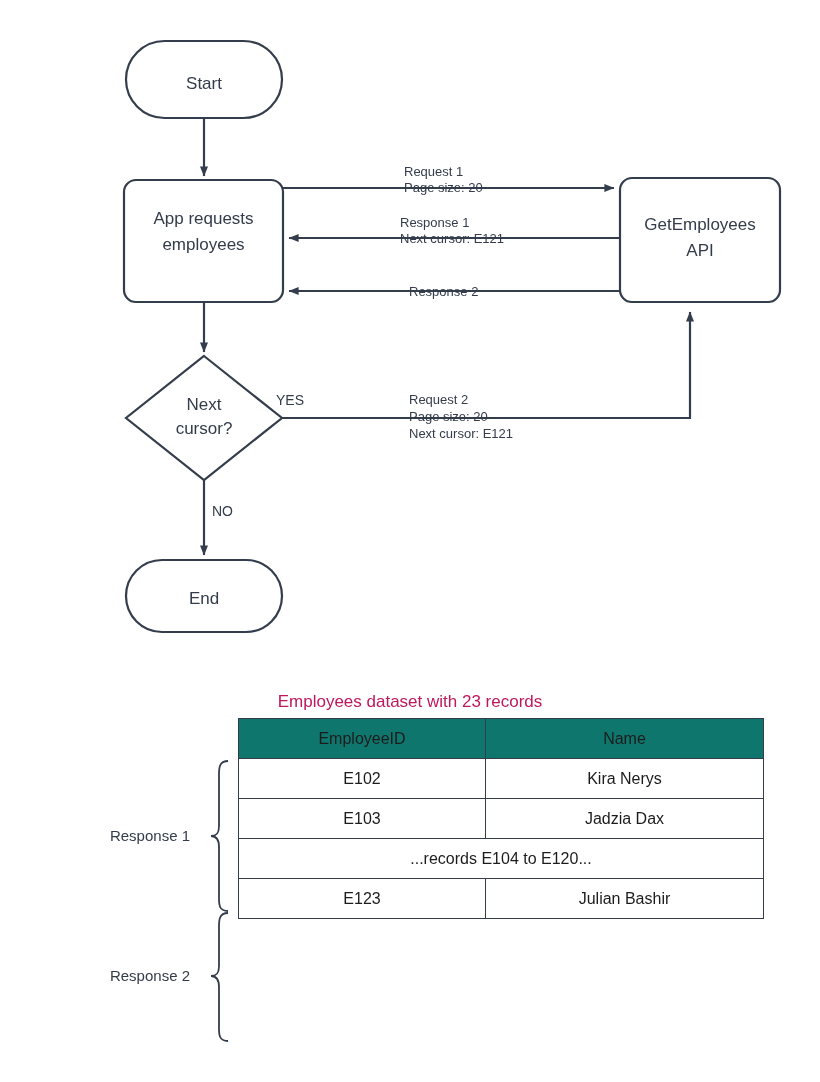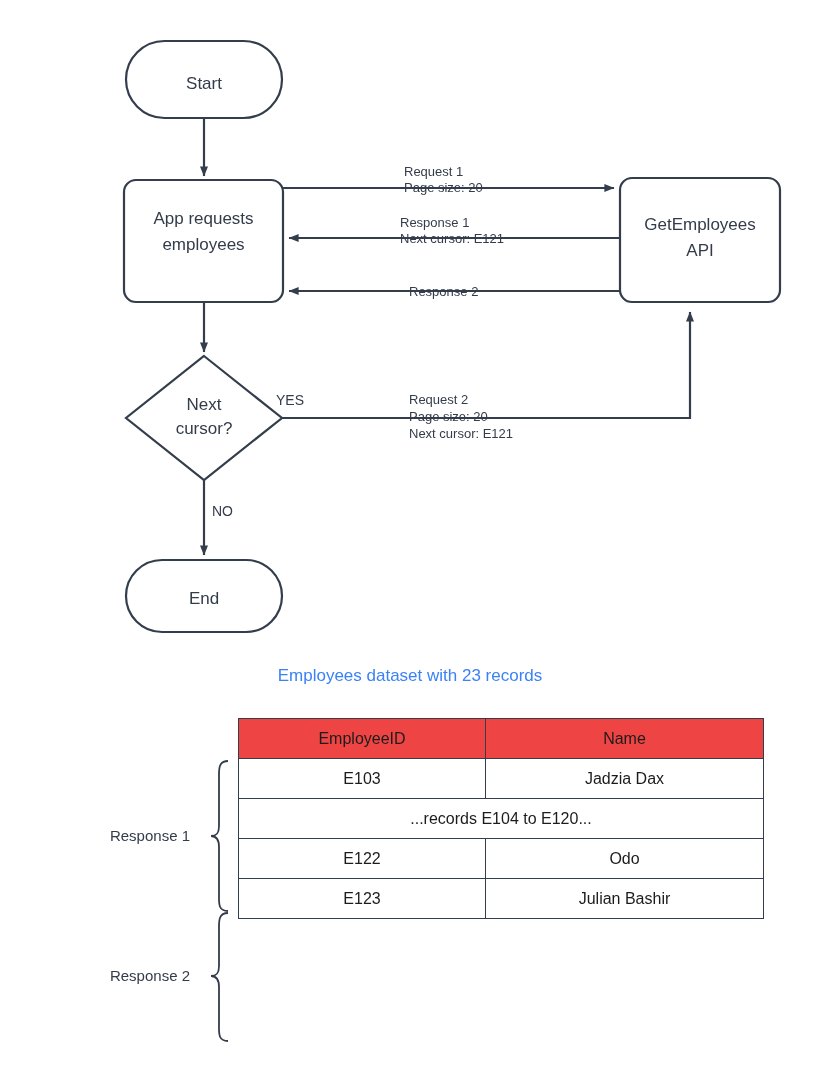--- a/index.html
+++ b/index.html
@@ -60,46 +60,46 @@
   #table-section {
     position: absolute;
     left: 0;
     top: 660px;
     width: 820px;
     height: 420px;
   }
   #dataset-title {
     position: absolute;
     left: 0;
-    top: 6px;
+    top: 32px;
     width: 820px;
     text-align: center;
     font-size: 17px;
-    color: #3b82f6;
+    color: #be185d;
   }
   #records-table {
     position: absolute;
     left: 238px;
     top: 58px;
     width: 525px;
     border-collapse: collapse;
     table-layout: fixed;
   }
   #records-table td, #records-table th {
     border: 1.6px solid #343d4c;
     height: 39px;
     text-align: center;
     vertical-align: middle;
     font-size: 16px;
     font-weight: normal;
     color: #1c1c1c;
     padding: 0;
   }
   #records-table thead th {
-    background: #ef4444;
+    background: #0f766e;
     font-size: 16px;
   }
   #records-table col.c1 { width: 247px; }
   #records-table col.c2 { width: 278px; }
 
   .brace-label {
     position: absolute;
     font-size: 15px;
     color: #333c4a;
     white-space: nowrap;
@@ -198,29 +198,29 @@
         <col class="c2">
       </colgroup>
     <thead>
       <tr>
         <th>EmployeeID</th>
         <th>Name</th>
       </tr>
     </thead>
     <tbody>
       <tr>
+        <td>E102</td>
+        <td>Kira Nerys</td>
+      </tr>
+      <tr>
         <td>E103</td>
         <td>Jadzia Dax</td>
       </tr>
       <tr>
         <td colspan="2">...records E104 to E120...</td>
-      </tr>
-      <tr>
-        <td>E122</td>
-        <td>Odo</td>
       </tr>
       <tr>
         <td>E123</td>
         <td>Julian Bashir</td>
       </tr>
     </tbody>
   </table>
 </div>
 
 </body></html>

